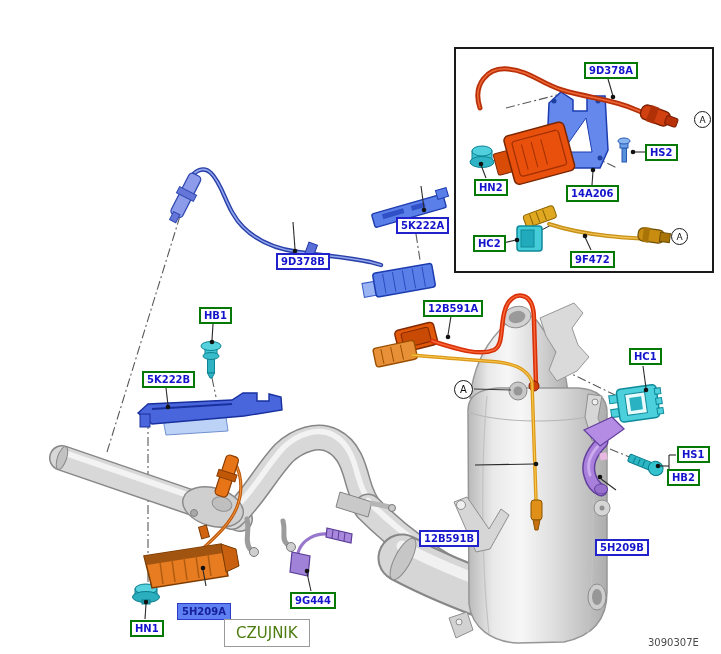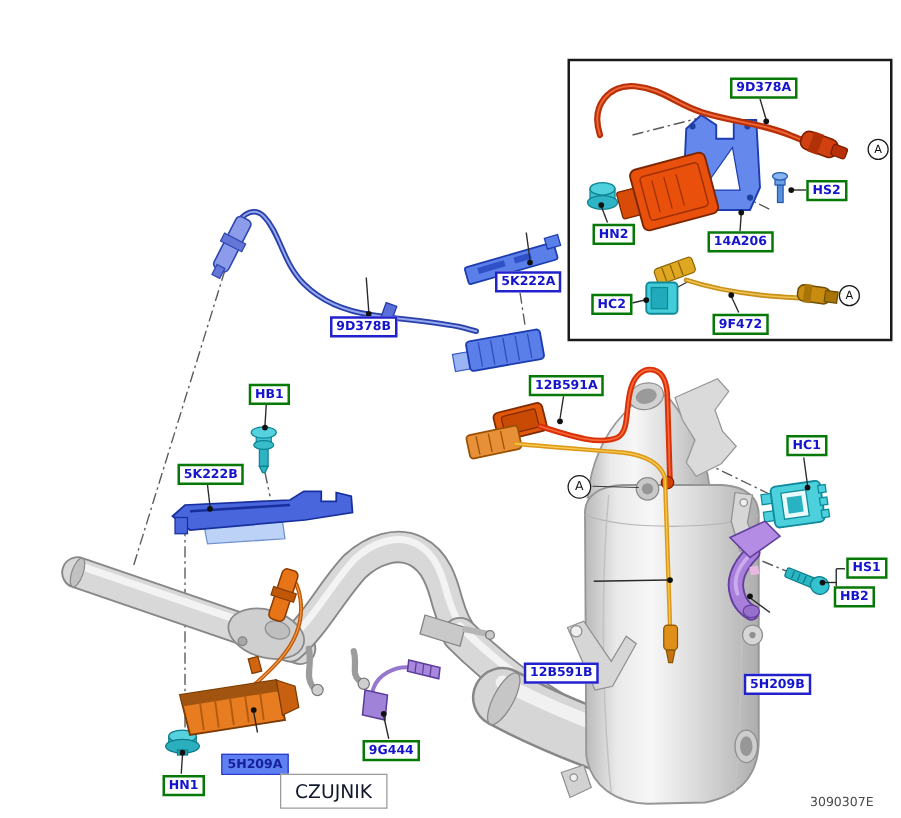--- a/index.html
+++ b/index.html
@@ -10,21 +10,21 @@
        padding:1px 3px;background:#fff;color:var(--label_text,#1414CC);white-space:nowrap;}
   .lbl.green{border:2px solid var(--label_border_green,#067806);}
   .lbl.blue{border:2px solid var(--label_border_blue,#2222CC);margin-top:48px;}
   .lbl.sel{border:1px solid #2A3CC8;background:var(--selected_label_bg,#5F80F2);
            color:var(--selected_label_text,#16209A);padding:2px 4px;}
   .marker{position:absolute;z-index:5;width:15px;height:15px;border:1.6px solid #1A1A1A;
           border-radius:50%;background:#fff;color:#111;font-size:9px;font-weight:400;
           display:flex;align-items:center;justify-content:center;}
   .marker.lg{width:17px;height:17px;font-size:10px;}
   .caption-box{position:absolute;z-index:5;left:224px;top:619px;border:1px solid #9A9A9A;
-               background:#fff;color:#0f172a;font-size:15px;padding:4px 11px;}
+               background:#fff;color:#4d7c0f;font-size:15px;padding:4px 11px;}
   .fig-num{position:absolute;z-index:5;left:648px;top:637px;width:70px;text-align:left;
            font-size:10px;color:#4A4A4A;}
 </style>
 </head>
 <body>
 
 <div class="stage">
 
 <svg class="art" width="721" height="654" viewBox="0 0 721 654">
   <defs>
@@ -329,21 +329,21 @@
   </g>
 </svg>
 
 <div class="lbl green" style="left:584px;top:62px">9D378A</div>
 <div class="lbl green" style="left:474px;top:179px">HN2</div>
 <div class="lbl green" style="left:645px;top:144px">HS2</div>
 <div class="lbl green" style="left:566px;top:185px">14A206</div>
 <div class="lbl green" style="left:473px;top:235px">HC2</div>
 <div class="lbl green" style="left:570px;top:251px">9F472</div>
 <div class="lbl blue" style="left:396px;top:169px">5K222A</div>
-<div class="lbl blue" style="left:264px;top:205px">9D378B</div>
+<div class="lbl blue" style="left:276px;top:205px">9D378B</div>
 <div class="lbl green" style="left:199px;top:307px">HB1</div>
 <div class="lbl green" style="left:142px;top:371px">5K222B</div>
 <div class="lbl green" style="left:423px;top:300px">12B591A</div>
 <div class="lbl green" style="left:629px;top:348px">HC1</div>
 <div class="lbl blue" style="left:419px;top:482px">12B591B</div>
 <div class="lbl blue" style="left:595px;top:491px">5H209B</div>
 <div class="lbl green" style="left:677px;top:446px">HS1</div>
 <div class="lbl green" style="left:667px;top:469px">HB2</div>
 <div class="lbl sel" style="left:177px;top:603px">5H209A</div>
 <div class="lbl green" style="left:130px;top:620px">HN1</div>

